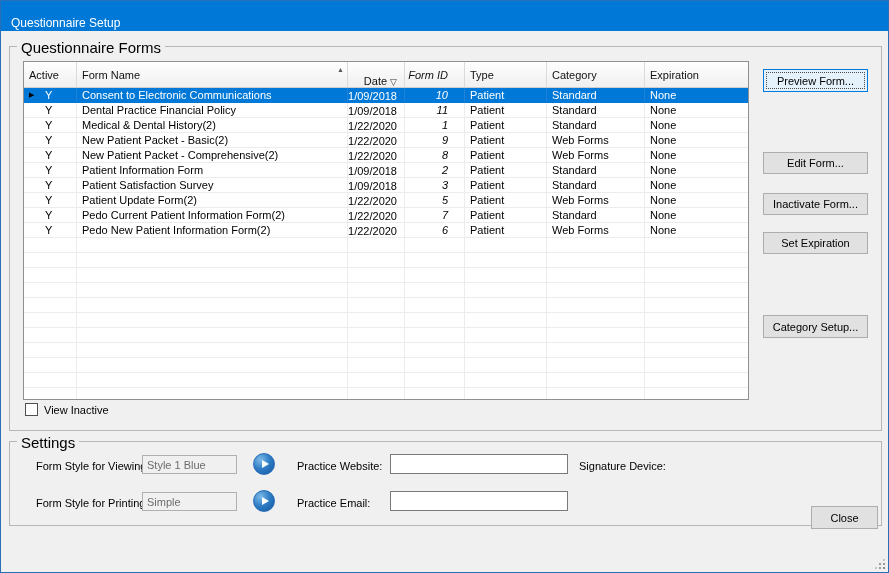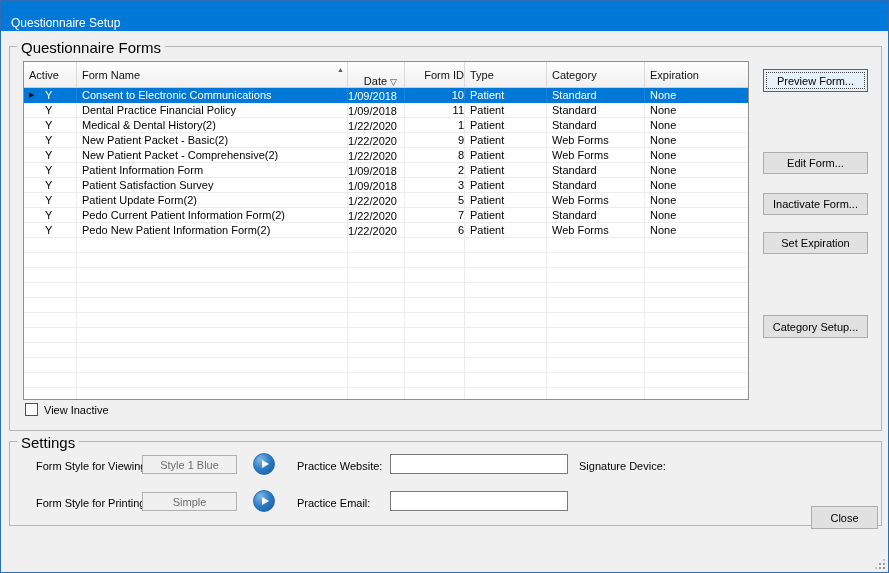--- a/index.html
+++ b/index.html
@@ -48,21 +48,21 @@
   .c-active   { width: 53px; }
   .c-name     { width: 271px; }
   .c-date     { width: 57px; align-items: flex-end; }
   .c-id       { width: 60px; }
   .c-type     { width: 82px; }
   .c-category { width: 98px; }
   .c-exp      { width: 103px; border-right: none !important; }
 
   .tcell.c-active { padding-left: 21px; }
   .hcell.c-date, .tcell.c-date { justify-content: flex-end; padding-right: 7px; }
-  .hcell.c-id,   .tcell.c-id   { justify-content: flex-end; padding-right: 0; }
+  .hcell.c-id,   .tcell.c-id   { justify-content: flex-end; padding-right: 16px; font-style: italic; }
 
   .trow.selected { background: #0078d7; border-bottom-color: #0078d7; }
   .trow.selected .tcell { color: #ffffff; border-right-color: #1e82da; }
   .row-marker {
     position: absolute; left: 5px; top: 50%; transform: translateY(-50%);
     font-size: 7px; color: #000000;
   }
   .sort-asc { position: absolute; right: 3px; top: 4px; font-size: 7px; color: #5a5a5a; }
   .filter-glyph { margin-left: 3px; font-size: 9px; color: #333; line-height: 1; }
 
@@ -92,21 +92,21 @@
   }
   .view-inactive span.lbl { font-size: 11px; margin-left: 6px; color: #000; }
 
   
   .s-label { position: absolute; font-size: 11px; color: #000; white-space: nowrap; }
   .txt {
     position: absolute; border: 1px solid #7a7a7a; background: #fff;
     font-family: inherit; font-size: 11px; padding: 0 4px; color: #000;
   }
   .txt:disabled, .txt.disabled {
-    background: #f0f0f0; border: 1px solid #b0b0b0; color: #6d6d6d; text-align: center;
+    background: #f0f0f0; border: 1px solid #b0b0b0; color: #6d6d6d;
   }
   .circle-btn {
     position: absolute; width: 22px; height: 22px; border-radius: 50%;
     background: radial-gradient(circle at 32% 28%, #7db9e8 0%, #2e7cc4 48%, #1257a0 100%);
     border: 1px solid #2a6db8; display: flex; align-items: center; justify-content: center;
     cursor: default;
   }
   .circle-btn .tri {
     width: 0; height: 0; margin-left: 2px;
     border-left: 7px solid #ffffff;

